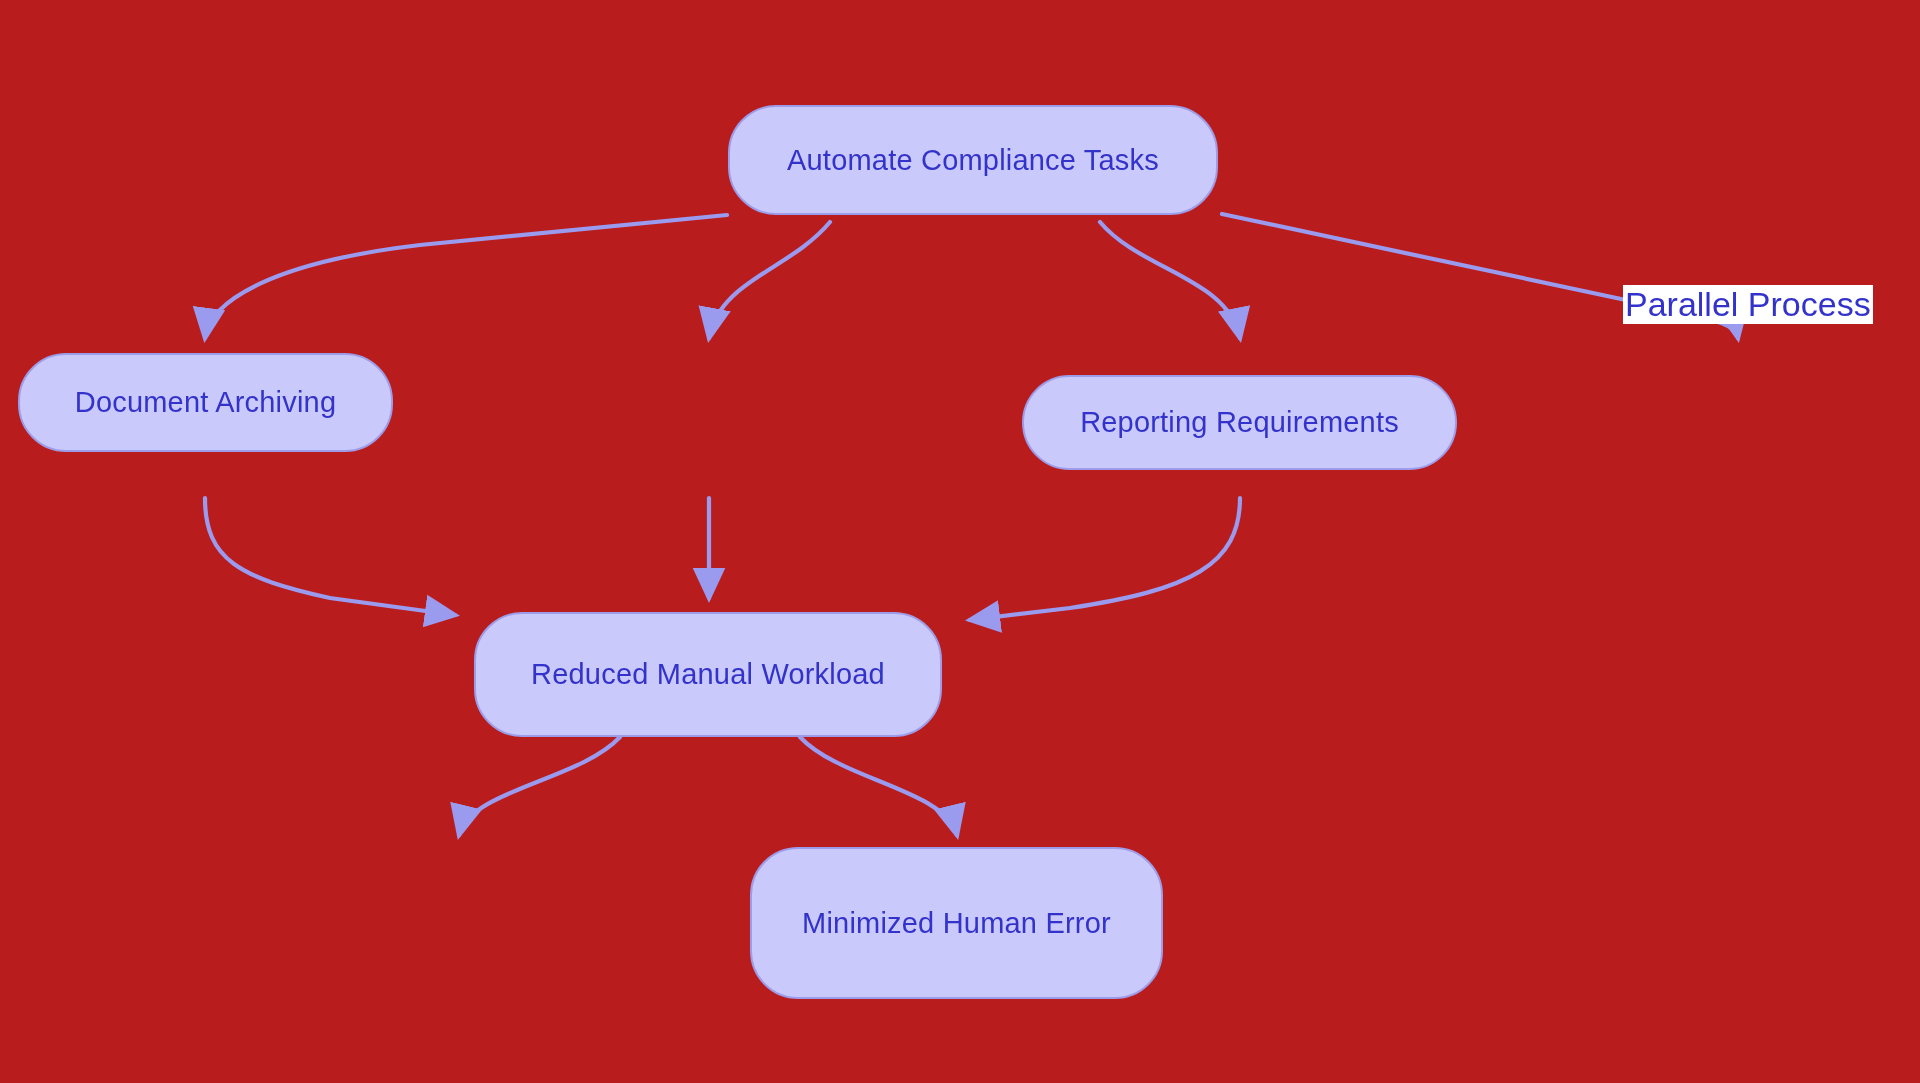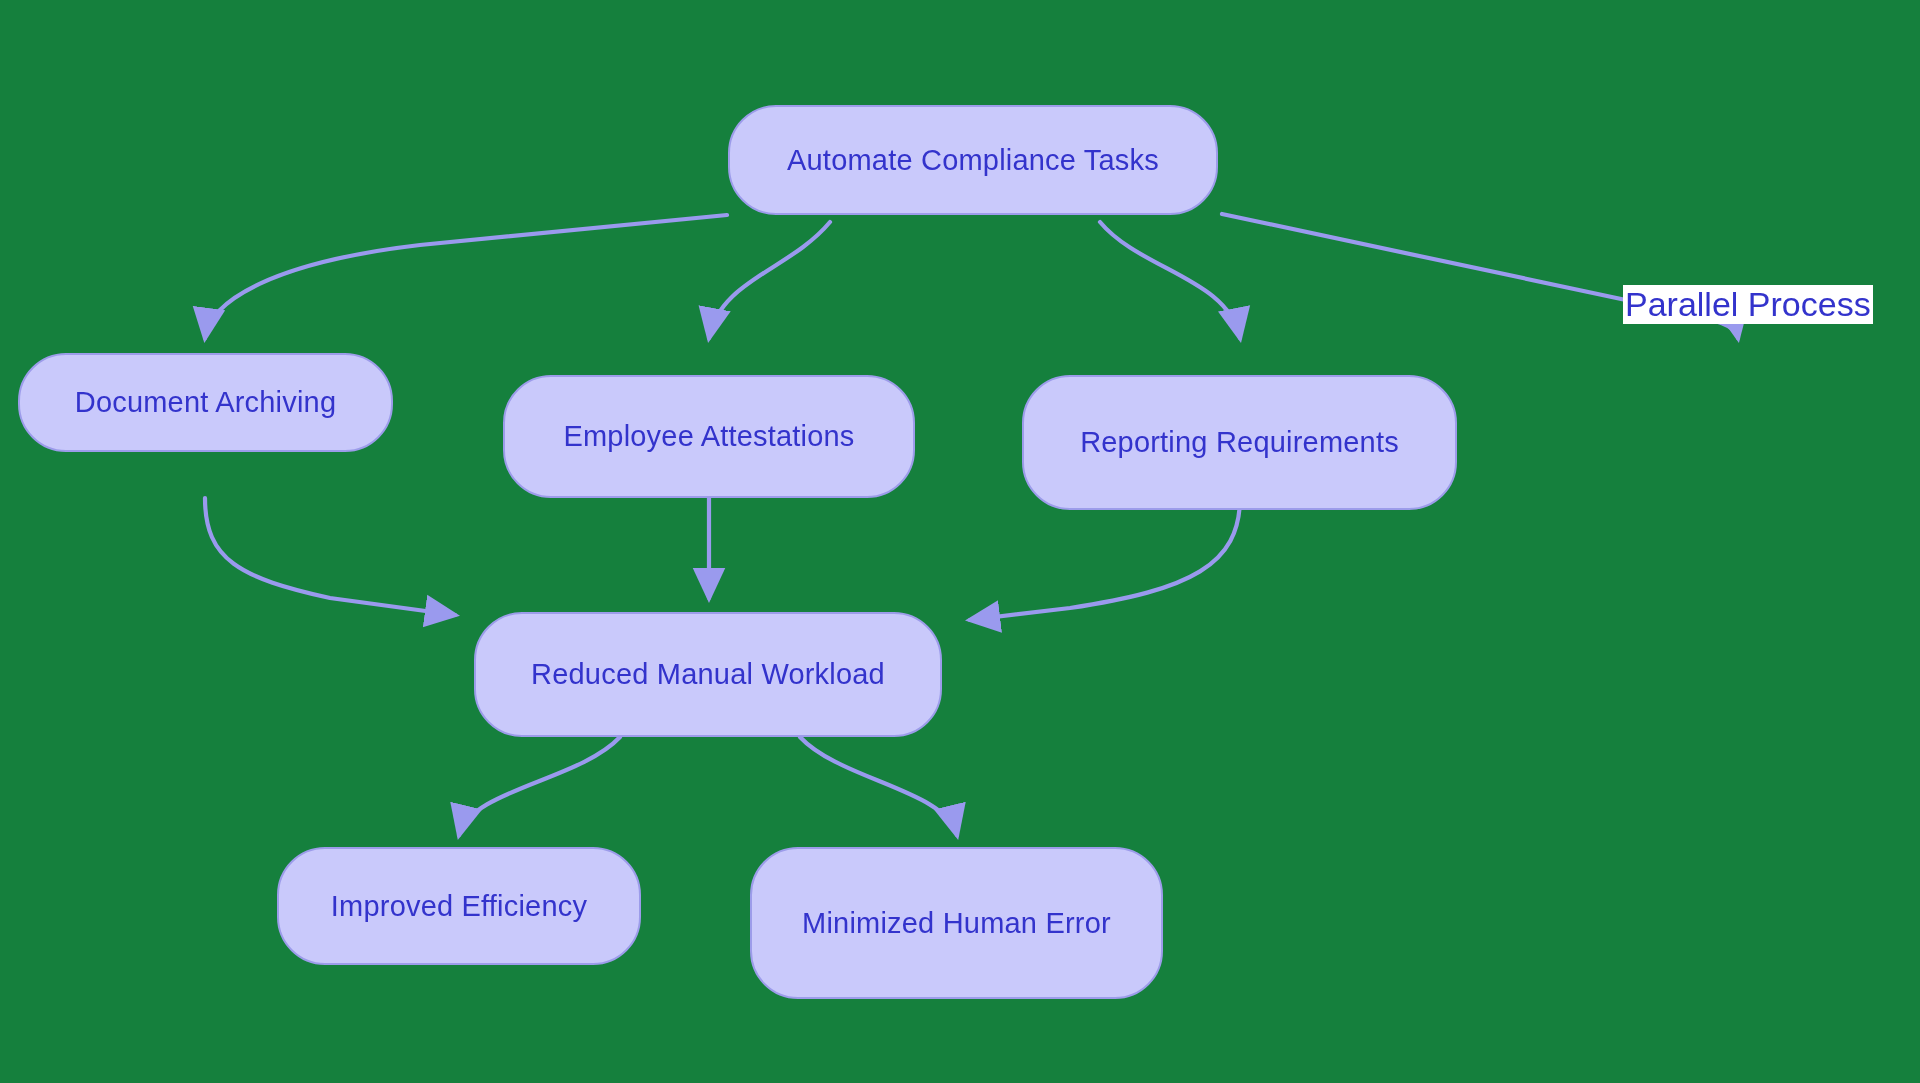--- a/index.html
+++ b/index.html
@@ -11,21 +11,21 @@
   body {
     width: 1920px;
     height: 1083px;
     overflow: hidden;
     font-family: "Liberation Sans", "DejaVu Sans", sans-serif;
   }
   #flow-root {
     position: relative;
     width: 1920px;
     height: 1083px;
-    background: #15803d;
+    background: #b91c1c;
   }
   #edge-layer {
     position: absolute;
     inset: 0;
     width: 1920px;
     height: 1083px;
   }
   .flow-node {
     position: absolute;
     box-sizing: border-box;
@@ -87,36 +87,30 @@
   </svg>
 
   <div class="flow-node" style="left:728px; top:105px; width:490px; height:110px;">
     <span>Automate Compliance Tasks</span>
   </div>
 
   <div class="flow-node" style="left:18px; top:353px; width:375px; height:99px;">
     <span>Document Archiving</span>
   </div>
 
-  <div class="flow-node" style="left:503px; top:375px; width:412px; height:123px;">
-    <span>Employee Attestations</span>
-  </div>
 
-  <div class="flow-node" style="left:1022px; top:375px; width:435px; height:135px;">
+  <div class="flow-node" style="left:1022px; top:375px; width:435px; height:95px;">
     <span>Reporting Requirements</span>
   </div>
 
 
   <div class="flow-node" style="left:474px; top:612px; width:468px; height:125px;">
     <span>Reduced Manual Workload</span>
   </div>
 
-  <div class="flow-node" style="left:277px; top:847px; width:364px; height:118px;">
-    <span>Improved Efficiency</span>
-  </div>
 
   <div class="flow-node" style="left:750px; top:847px; width:413px; height:152px;">
     <span>Minimized Human Error</span>
   </div>
 
   <div class="edge-label" style="left:1623px; top:285px;">Parallel Process</div>
 
 </div>
 
 </body></html>

